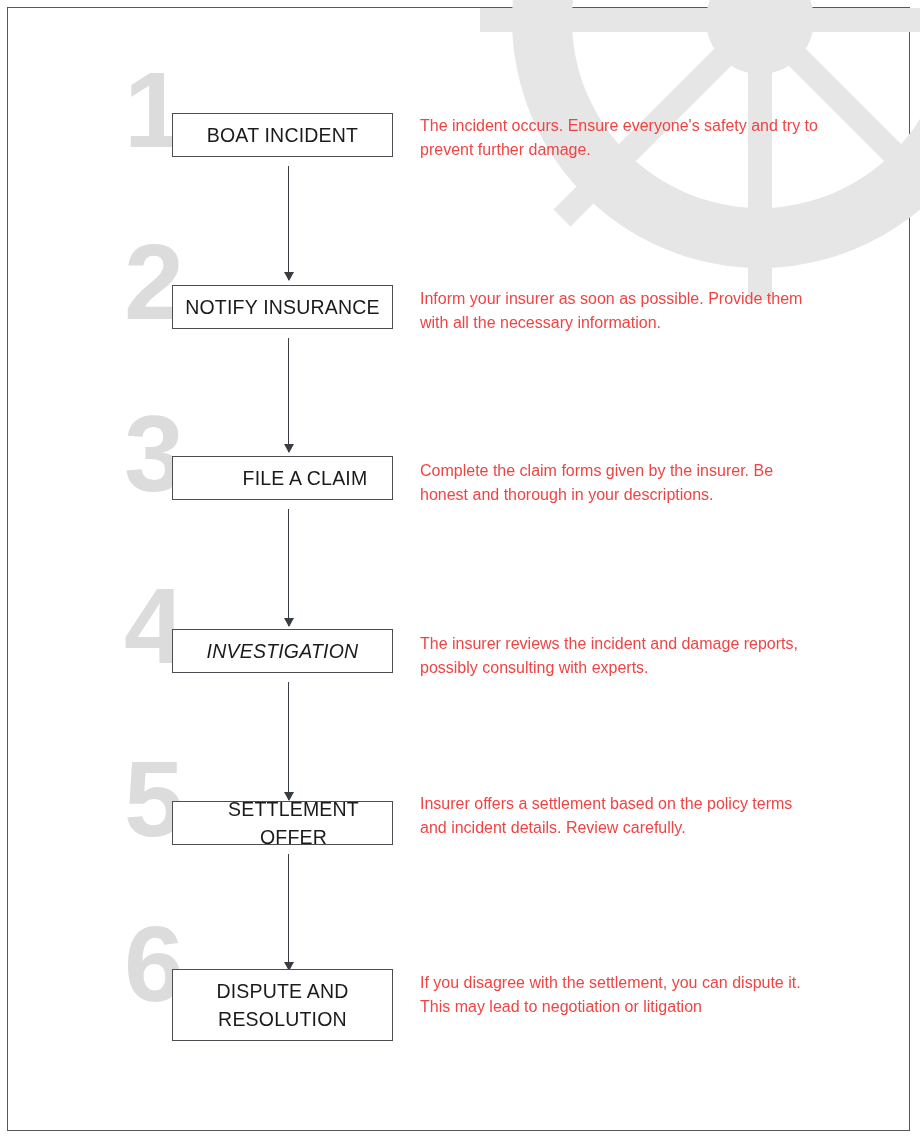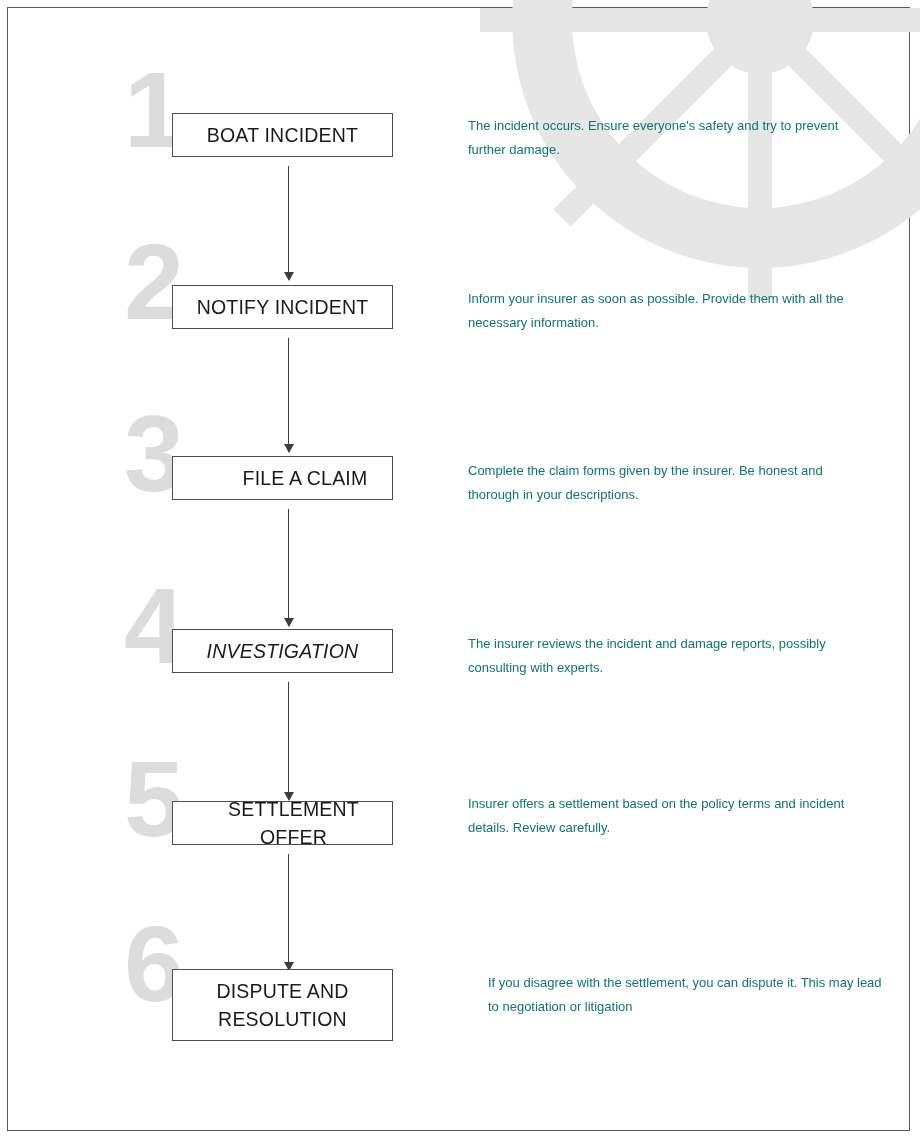--- a/index.html
+++ b/index.html
@@ -84,25 +84,25 @@
     line-height: 28px;
     color: #1b1b1b;
     letter-spacing: 0.2px;
     z-index: 3;
   }
   .step-box.single { height: 44px; }
   .step-box.double { height: 72px; }
 
   .step-desc {
     position: absolute;
-    left: 468px;
+    left: 420px;
     width: 400px;
-    font-size: 13px;
+    font-size: 16px;
     line-height: 24px;
-    color: #0f766e;
+    color: #ef4444;
     z-index: 3;
   }
 
   
   .connector {
     position: absolute;
     left: 283px;
     width: 11px;
     z-index: 2;
   }
@@ -155,21 +155,21 @@
     <div class="step-box single" style="top:113px;">BOAT INCIDENT</div>
     <div class="step-desc" style="top:114px;">The incident occurs. Ensure everyone's safety and try to prevent further damage.</div>
     <div class="connector" style="top:166px;height:114px;">
       <div class="shaft"></div>
       <div class="head"></div>
     </div>
   </div>
 
   <div class="flow-row">
     <div class="step-number" style="top:228px;">2</div>
-    <div class="step-box single" style="top:285px;">NOTIFY INCIDENT</div>
+    <div class="step-box single" style="top:285px;">NOTIFY INSURANCE</div>
     <div class="step-desc" style="top:287px;">Inform your insurer as soon as possible. Provide them with all the necessary information.</div>
     <div class="connector" style="top:338px;height:114px;">
       <div class="shaft"></div>
       <div class="head"></div>
     </div>
   </div>
 
   <div class="flow-row">
     <div class="step-number" style="top:400px;">3</div>
     <div class="step-box single" style="top:456px;padding-left:45px;">FILE A CLAIM</div>
@@ -196,16 +196,16 @@
     <div class="step-desc" style="top:792px;">Insurer offers a settlement based on the policy terms and incident details. Review carefully.</div>
     <div class="connector" style="top:854px;height:116px;">
       <div class="shaft"></div>
       <div class="head"></div>
     </div>
   </div>
 
   <div class="flow-row">
     <div class="step-number" style="top:910px;">6</div>
     <div class="step-box double" style="top:969px;">DISPUTE AND RESOLUTION</div>
-    <div class="step-desc" style="top:971px;margin-left:20px;">If you disagree with the settlement, you can dispute it. This may lead to negotiation or litigation</div>
+    <div class="step-desc" style="top:971px;">If you disagree with the settlement, you can dispute it. This may lead to negotiation or litigation</div>
   </div>
 
 </div>
 
 </body></html>

